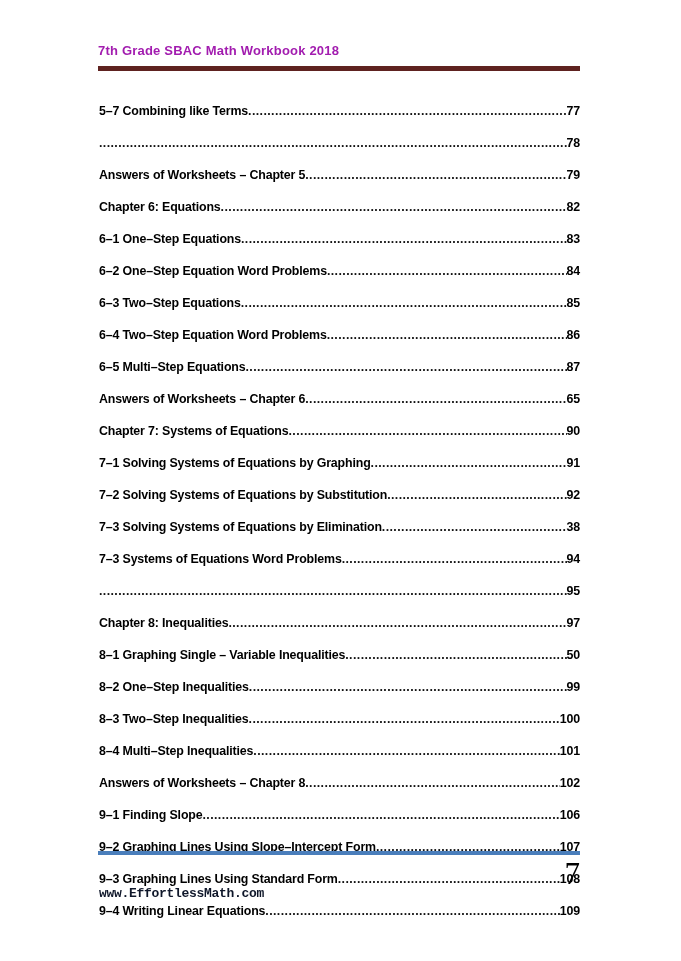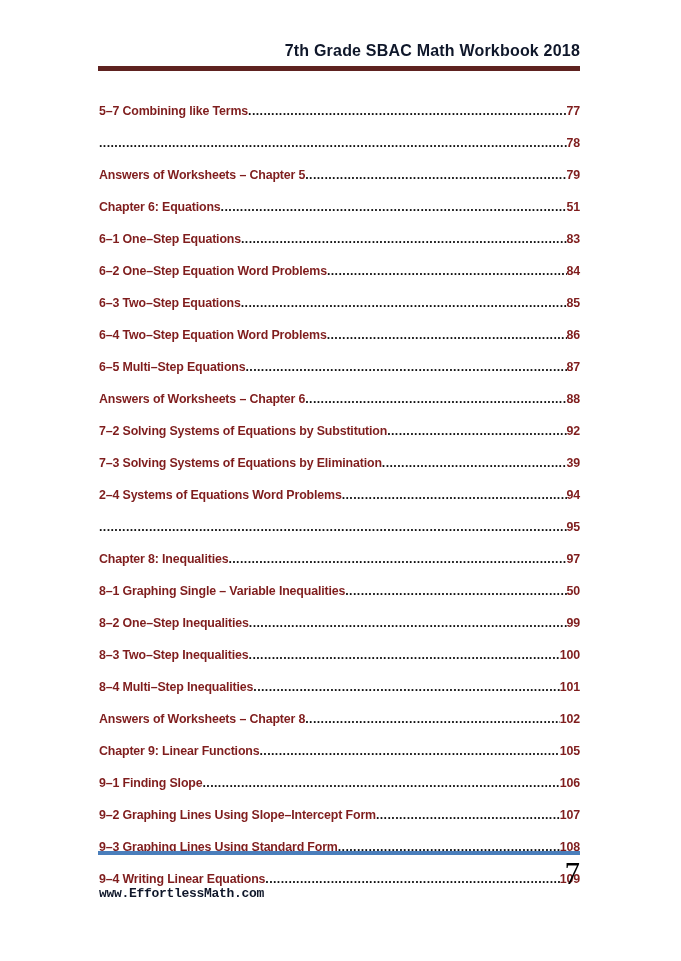--- a/index.html
+++ b/index.html
@@ -23,26 +23,26 @@
   }
 
   
   .header {
     position: absolute;
     left: 98px;
     top: 42px;
     width: 482px;
   }
   .header-title {
-    font-size: 16px;
-    font-weight: bold;
-    text-align: right;
+    font-size: 13px;
+    font-weight: bold;
+    text-align: left;
     letter-spacing: 0.2px;
     line-height: 18px;
-    color: #0f172a;
+    color: #a21caf;
     white-space: nowrap;
   }
   .header-rule {
     margin-top: 6px;
     width: 482px;
     height: 5px;
     background: #5E2220;
   }
 
   
@@ -53,21 +53,21 @@
     width: 481px;
   }
   .toc-entry {
     display: flex;
     align-items: flex-end;
     width: 481px;
     height: 32px;
     font-size: 12.4px;
     font-weight: bold;
     letter-spacing: -0.15px;
-    color: #7f1d1d;
+    color: #000000;
     box-sizing: border-box;
   }
   .toc-title {
     flex: 0 1 auto;
     white-space: nowrap;
     line-height: 17px;
   }
   .toc-gap {
     flex: 1 1 auto;
     position: relative;
@@ -153,21 +153,21 @@
         <span class="toc-page">78</span>
       </div>
       <div class="toc-entry">
         <span class="toc-title">Answers of Worksheets – Chapter 5</span>
         <span class="toc-gap"></span>
         <span class="toc-page">79</span>
       </div>
       <div class="toc-entry">
         <span class="toc-title">Chapter 6: Equations</span>
         <span class="toc-gap"></span>
-        <span class="toc-page">51</span>
+        <span class="toc-page">82</span>
       </div>
       <div class="toc-entry">
         <span class="toc-title">6–1 One–Step Equations</span>
         <span class="toc-gap"></span>
         <span class="toc-page">83</span>
       </div>
       <div class="toc-entry">
         <span class="toc-title">6–2 One–Step Equation Word Problems</span>
         <span class="toc-gap"></span>
         <span class="toc-page">84</span>
@@ -183,34 +183,44 @@
         <span class="toc-page">86</span>
       </div>
       <div class="toc-entry">
         <span class="toc-title">6–5 Multi–Step Equations</span>
         <span class="toc-gap"></span>
         <span class="toc-page">87</span>
       </div>
       <div class="toc-entry">
         <span class="toc-title">Answers of Worksheets – Chapter 6</span>
         <span class="toc-gap"></span>
-        <span class="toc-page">88</span>
+        <span class="toc-page">65</span>
+      </div>
+      <div class="toc-entry">
+        <span class="toc-title">Chapter 7: Systems of Equations</span>
+        <span class="toc-gap"></span>
+        <span class="toc-page">90</span>
+      </div>
+      <div class="toc-entry">
+        <span class="toc-title">7–1 Solving Systems of Equations by Graphing</span>
+        <span class="toc-gap"></span>
+        <span class="toc-page">91</span>
       </div>
       <div class="toc-entry">
         <span class="toc-title">7–2 Solving Systems of Equations by Substitution</span>
         <span class="toc-gap"></span>
         <span class="toc-page">92</span>
       </div>
       <div class="toc-entry">
         <span class="toc-title">7–3 Solving Systems of Equations by Elimination</span>
         <span class="toc-gap"></span>
-        <span class="toc-page">39</span>
-      </div>
-      <div class="toc-entry">
-        <span class="toc-title">2–4 Systems of Equations Word Problems</span>
+        <span class="toc-page">38</span>
+      </div>
+      <div class="toc-entry">
+        <span class="toc-title">7–3 Systems of Equations Word Problems</span>
         <span class="toc-gap"></span>
         <span class="toc-page">94</span>
       </div>
       <div class="toc-entry">
         <span class="toc-gap"></span>
         <span class="toc-page">95</span>
       </div>
       <div class="toc-entry">
         <span class="toc-title">Chapter 8: Inequalities</span>
         <span class="toc-gap"></span>
@@ -233,25 +243,20 @@
       </div>
       <div class="toc-entry">
         <span class="toc-title">8–4 Multi–Step Inequalities</span>
         <span class="toc-gap"></span>
         <span class="toc-page">101</span>
       </div>
       <div class="toc-entry">
         <span class="toc-title">Answers of Worksheets – Chapter 8</span>
         <span class="toc-gap"></span>
         <span class="toc-page">102</span>
-      </div>
-      <div class="toc-entry">
-        <span class="toc-title">Chapter 9: Linear Functions</span>
-        <span class="toc-gap"></span>
-        <span class="toc-page">105</span>
       </div>
       <div class="toc-entry">
         <span class="toc-title">9–1 Finding Slope</span>
         <span class="toc-gap"></span>
         <span class="toc-page">106</span>
       </div>
       <div class="toc-entry">
         <span class="toc-title">9–2 Graphing Lines Using Slope–Intercept Form</span>
         <span class="toc-gap"></span>
         <span class="toc-page">107</span>

